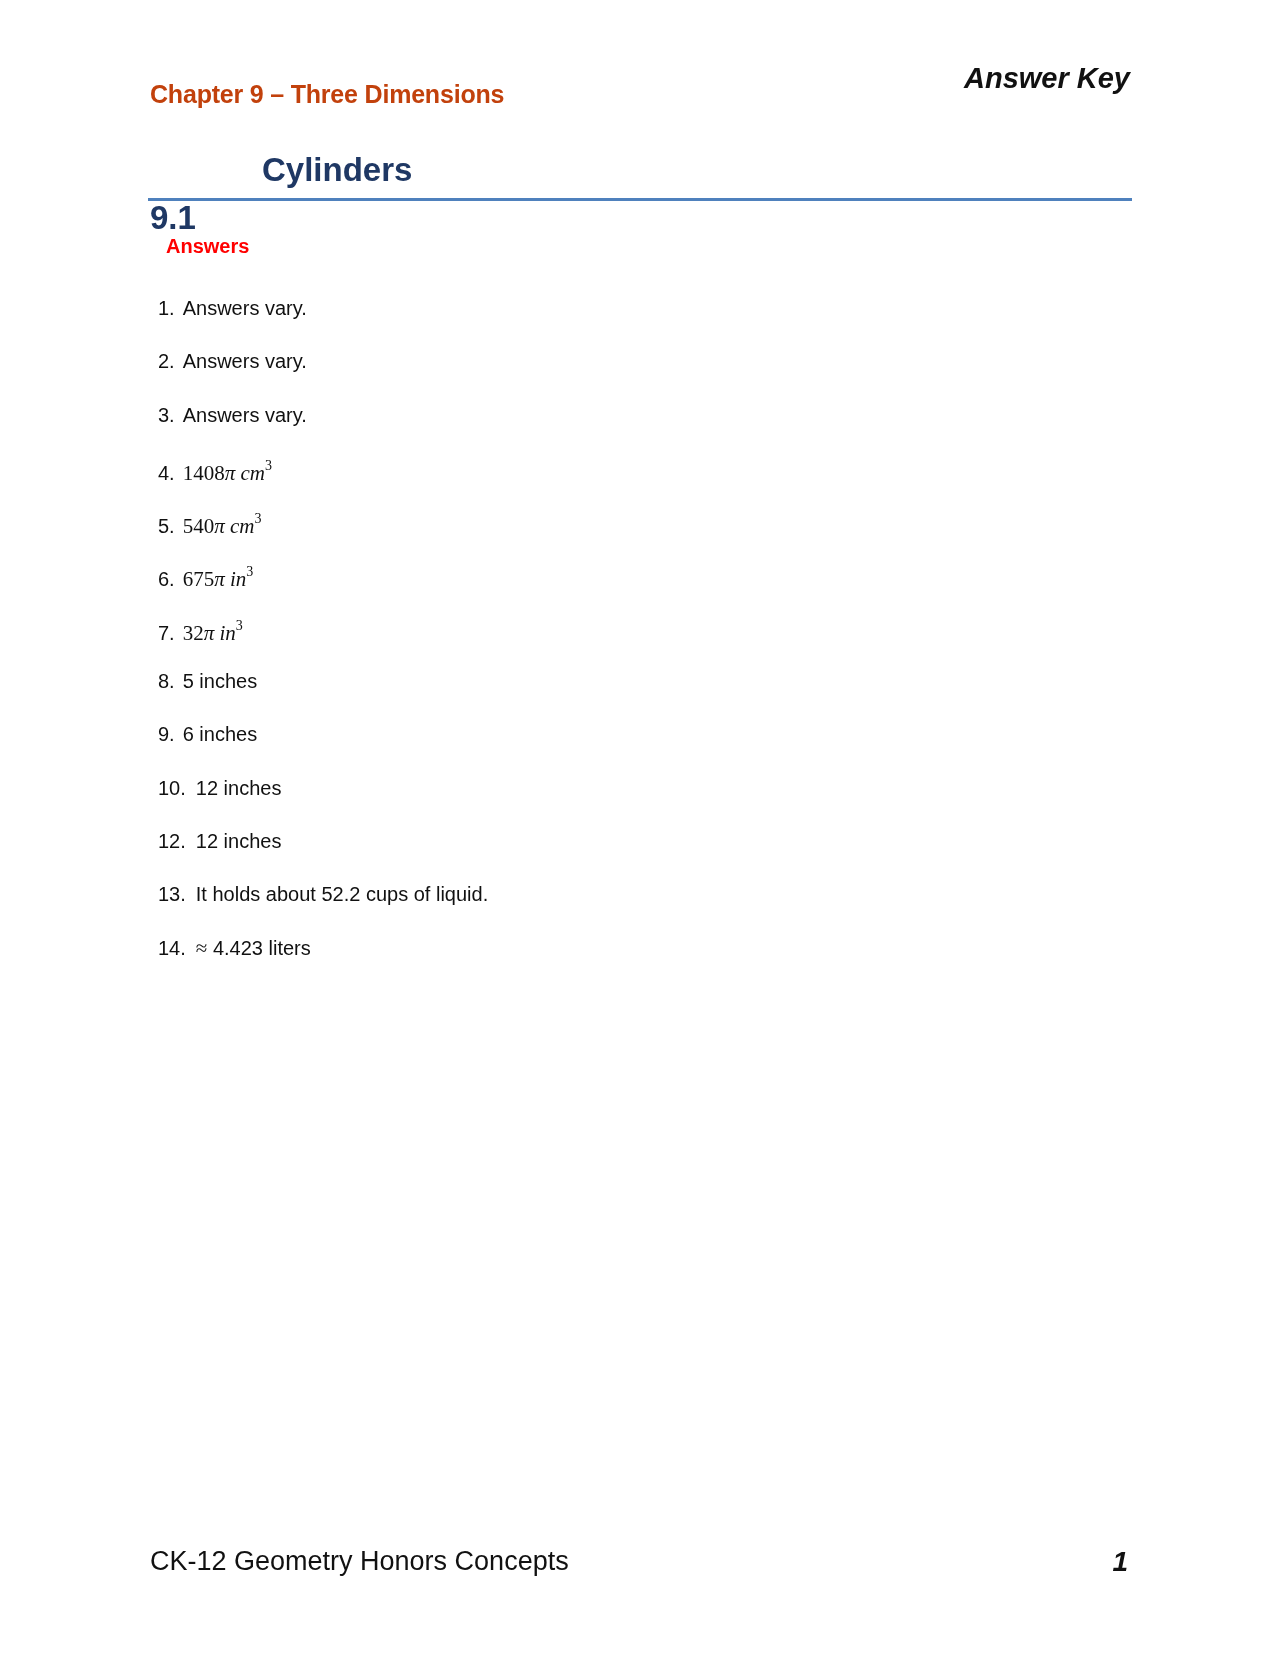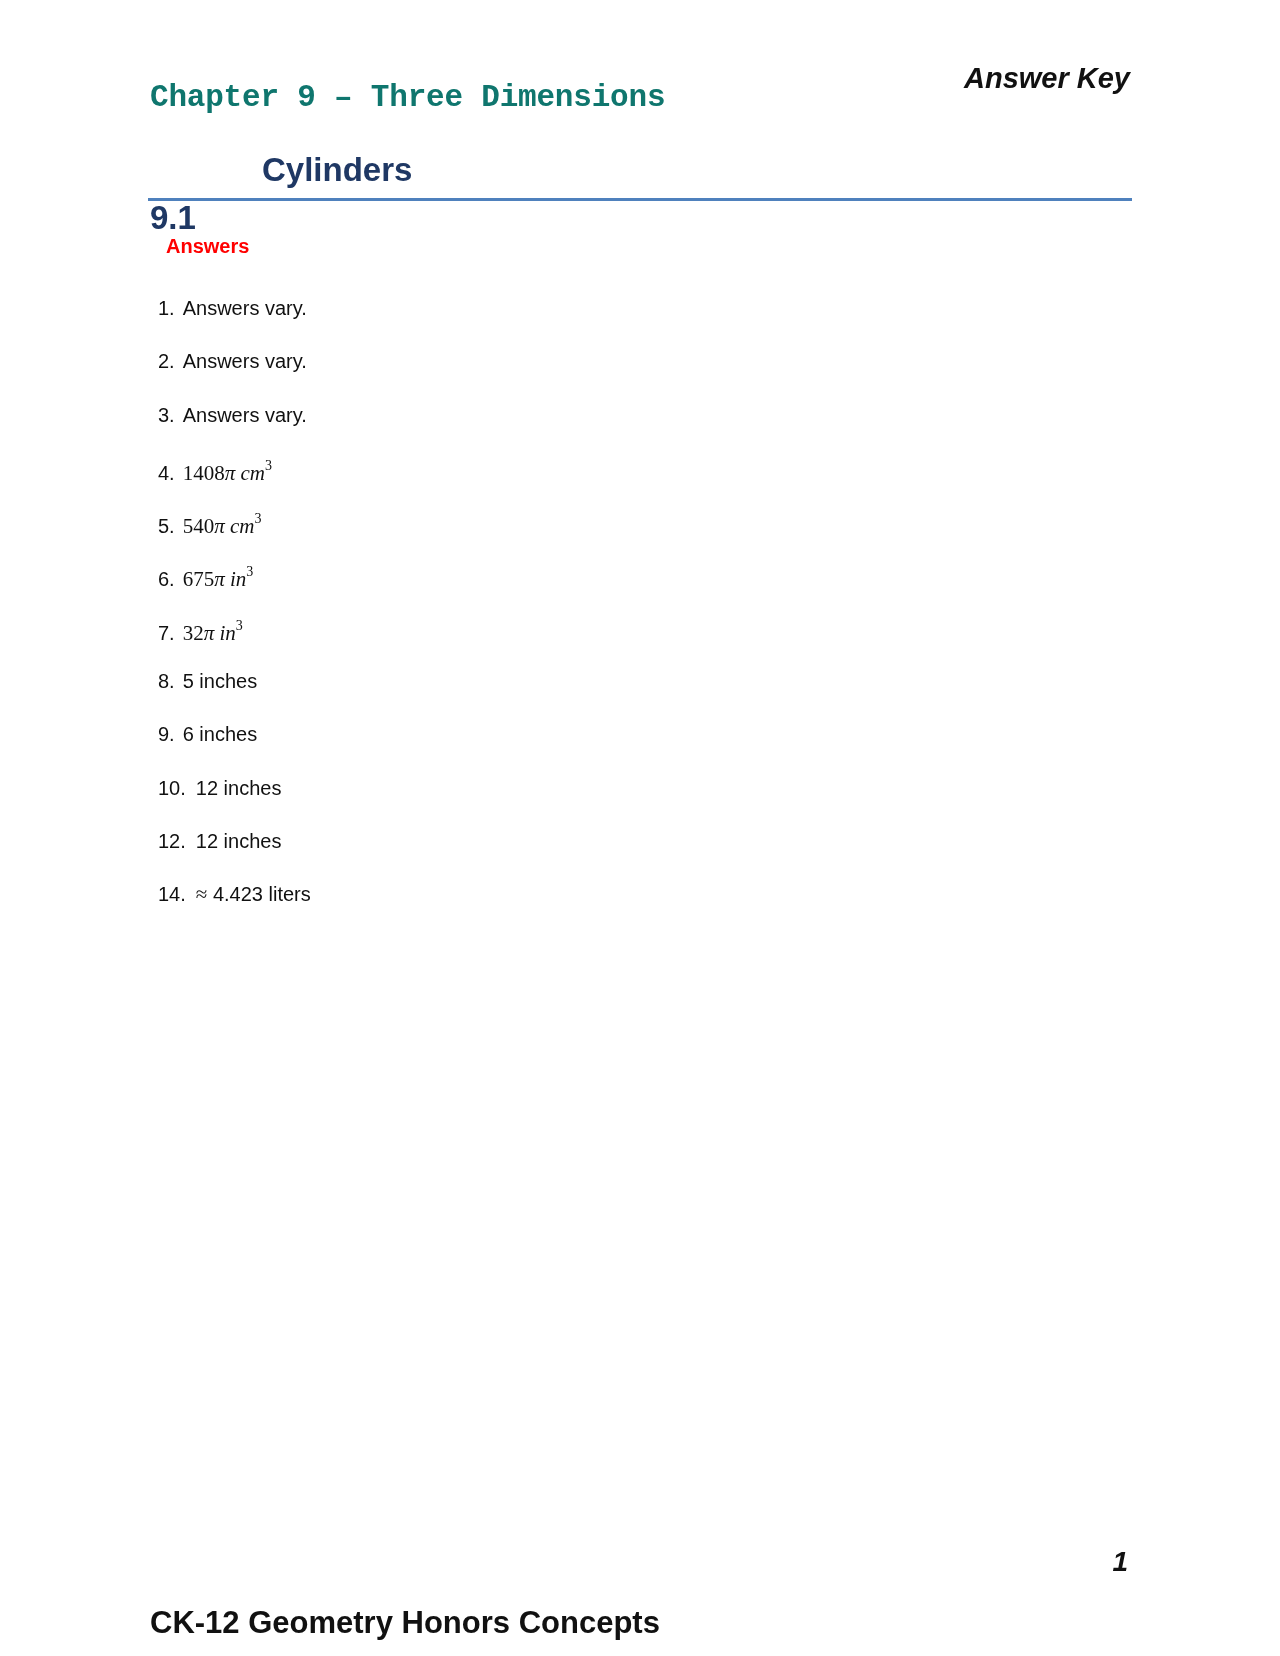--- a/index.html
+++ b/index.html
@@ -18,25 +18,24 @@
     .page {
       position: absolute;
       left: 0; top: 0;
       width: 1280px;
       height: 1656px;
     }
     .header-left {
       position: absolute;
       left: 150px;
       top: 80px;
-      font-size: 31px;
+      font-size: 25px;
       font-weight: bold;
-      color: #0f766e;
+      color: #c2410c;
       letter-spacing: -0.2px;
-      font-family: Liberation Mono, monospace;
     }
     .header-right {
       position: absolute;
       right: 150px;
       top: 62px;
       font-size: 29px;
       font-weight: bold;
       font-style: italic;
       color: #111111;
     }
@@ -92,23 +91,23 @@
     .answer-num.wide { margin-right: 10px; }
     .math {
       font-family: "Liberation Serif", "DejaVu Serif", serif;
       font-size: 21px;
     }
     .math .var { font-style: italic; }
     .math sup { font-size: 14px; position: relative; top: -2px; }
     .footer-left {
       position: absolute;
       left: 150px;
-      top: 1605px;
-      font-size: 31px;
-      font-weight: bold;
+      top: 1546px;
+      font-size: 27px;
+      font-weight: normal;
       color: #111111;
     }
     .footer-right {
       position: absolute;
       right: 152px;
       top: 1546px;
       font-size: 28px;
       font-weight: bold;
       font-style: italic;
       color: #111111;
@@ -158,20 +157,23 @@
     <li class="answer-item">
       <span class="answer-num">9.</span><span>6 inches</span>
     </li>
     <li class="answer-item">
       <span class="answer-num wide">10.</span><span>12 inches</span>
     </li>
     <li class="answer-item">
       <span class="answer-num wide">12.</span><span>12 inches</span>
     </li>
     <li class="answer-item">
+      <span class="answer-num wide">13.</span><span>It holds about 52.2 cups of liquid.</span>
+    </li>
+    <li class="answer-item">
       <span class="answer-num wide">14.</span><span class="math">≈</span> <span>4.423 liters</span>
     </li>
   </ul>
 
   <div class="footer-left">CK-12 Geometry Honors Concepts</div>
   <div class="footer-right">1</div>
 
 </div>
 
 </body></html>

